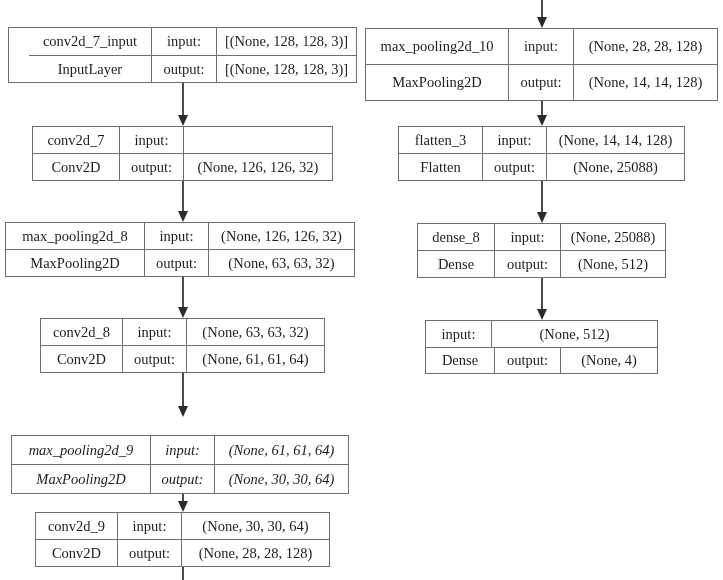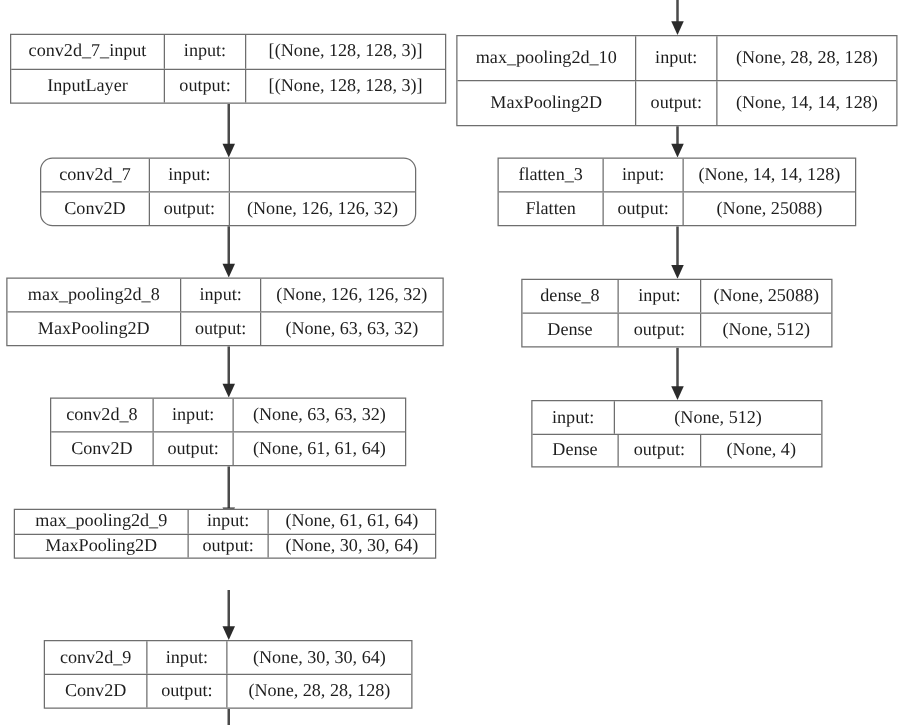--- a/index.html
+++ b/index.html
@@ -112,33 +112,33 @@
       <div class="edge-head" style="top: 32px;"></div>
     </div>
     <div class="edge" style="left: 541px; top: 181px; width: 2px; height: 42px;">
       <div class="edge-line" style="height: 33px;"></div>
       <div class="edge-head" style="top: 31px;"></div>
     </div>
     <div class="edge" style="left: 541px; top: 278px; width: 2px; height: 42px;">
       <div class="edge-line" style="height: 33px;"></div>
       <div class="edge-head" style="top: 31px;"></div>
     </div>
-    <div class="node" style="left: 8px; top: 27px; width: 349px; height: 56px;">
+    <div class="node" style="left: 8px; top: 27px; width: 349px; height: 56px; padding-left: 20px;">
       <div class="node-row top">
         <div class="cell c-name" style="width: 123px; flex: 0 0 123px;">conv2d_7_input</div>
         <div class="cell c-io" style="width: 65px; flex: 0 0 65px;">input:</div>
         <div class="cell c-shape">[(None, 128, 128, 3)]</div>
       </div>
       <div class="node-row">
         <div class="cell c-name" style="width: 123px; flex: 0 0 123px;">InputLayer</div>
         <div class="cell c-io" style="width: 65px; flex: 0 0 65px;">output:</div>
         <div class="cell c-shape">[(None, 128, 128, 3)]</div>
       </div>
     </div>
-    <div class="node" style="left: 32px; top: 126px; width: 301px; height: 55px; border-radius: 10px;">
+    <div class="node" style="left: 32px; top: 126px; width: 301px; height: 55px;">
       <div class="node-row top">
         <div class="cell c-name" style="width: 87px; flex: 0 0 87px;">conv2d_7</div>
         <div class="cell c-io" style="width: 64px; flex: 0 0 64px;">input:</div>
       </div>
       <div class="node-row">
         <div class="cell c-name" style="width: 87px; flex: 0 0 87px;">Conv2D</div>
         <div class="cell c-io" style="width: 64px; flex: 0 0 64px;">output:</div>
         <div class="cell c-shape">(None, 126, 126, 32)</div>
       </div>
     </div>
@@ -159,21 +159,21 @@
         <div class="cell c-name" style="width: 82px; flex: 0 0 82px;">conv2d_8</div>
         <div class="cell c-io" style="width: 64px; flex: 0 0 64px;">input:</div>
         <div class="cell c-shape">(None, 63, 63, 32)</div>
       </div>
       <div class="node-row">
         <div class="cell c-name" style="width: 82px; flex: 0 0 82px;">Conv2D</div>
         <div class="cell c-io" style="width: 64px; flex: 0 0 64px;">output:</div>
         <div class="cell c-shape">(None, 61, 61, 64)</div>
       </div>
     </div>
-    <div class="node" style="left: 11px; top: 407px; width: 338px; height: 40px;">
+    <div class="node" style="left: 11px; top: 435px; width: 338px; height: 59px; font-style: italic;">
       <div class="node-row top">
         <div class="cell c-name" style="width: 139px; flex: 0 0 139px;">max_pooling2d_9</div>
         <div class="cell c-io" style="width: 64px; flex: 0 0 64px;">input:</div>
         <div class="cell c-shape">(None, 61, 61, 64)</div>
       </div>
       <div class="node-row">
         <div class="cell c-name" style="width: 139px; flex: 0 0 139px;">MaxPooling2D</div>
         <div class="cell c-io" style="width: 64px; flex: 0 0 64px;">output:</div>
         <div class="cell c-shape">(None, 30, 30, 64)</div>
       </div>

